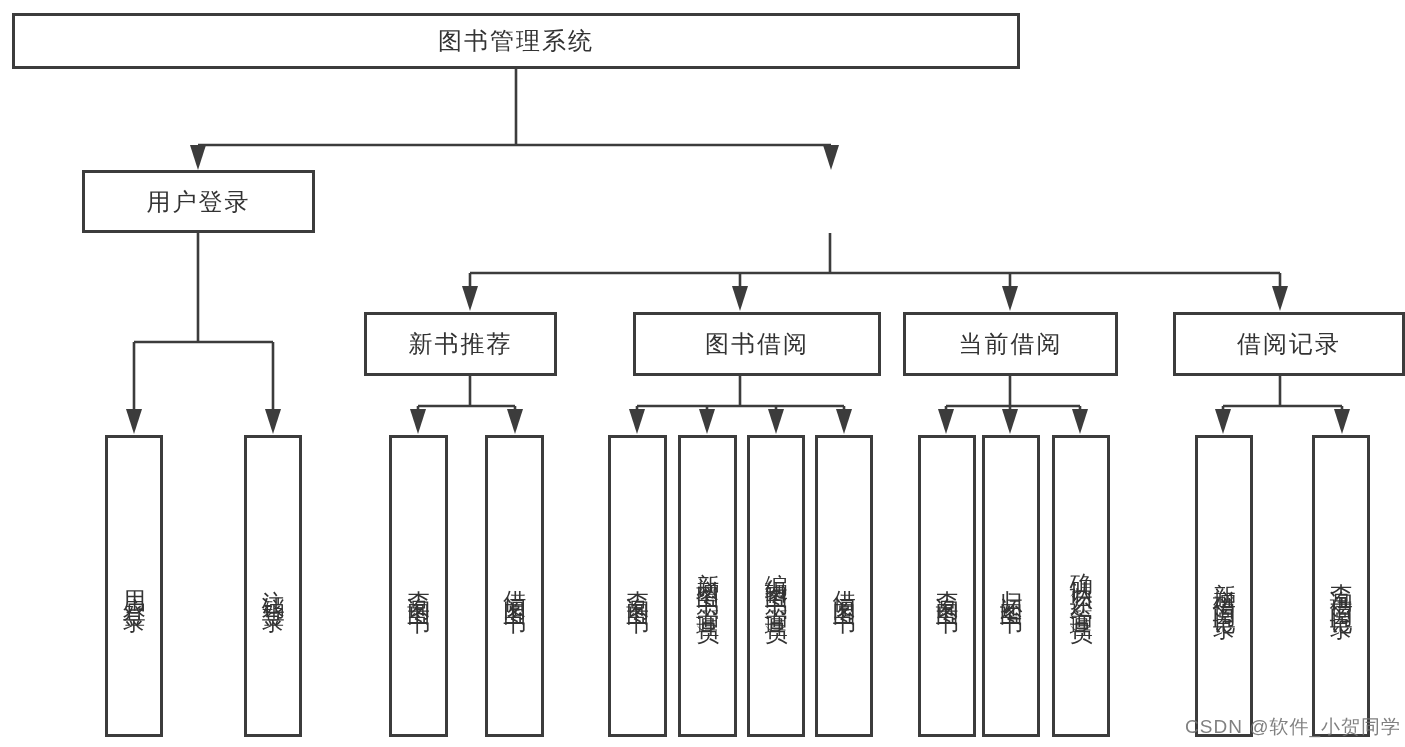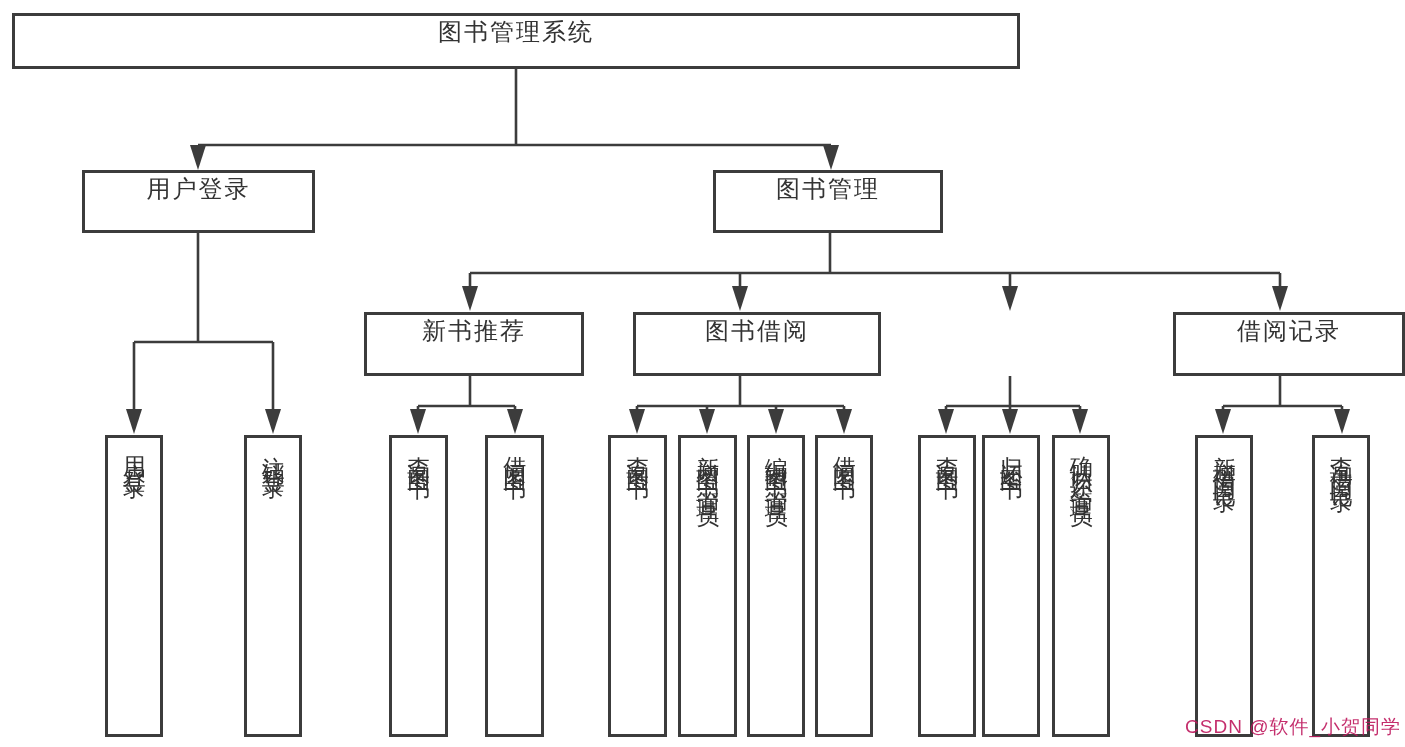--- a/index.html
+++ b/index.html
@@ -22,21 +22,21 @@
     width: 1405px;
     height: 747px;
     pointer-events: none;
   }
   .node {
     position: absolute;
     box-sizing: border-box;
     border: 3px solid #3c3c3c;
     background: #ffffff;
     display: flex;
-    align-items: flex-start;
+    align-items: center;
     justify-content: center;
     z-index: 2;
   }
   .node .lbl {
     font-size: 24px;
     letter-spacing: 2px;
     color: #333333;
     white-space: nowrap;
   }
   .leaf .lbl {
@@ -47,21 +47,21 @@
     letter-spacing: 7px;
     white-space: nowrap;
   }
   .watermark {
     position: absolute;
     right: 4px;
     top: 714px;
     z-index: 5;
     font-size: 19px;
     letter-spacing: 1px;
-    color: #be185d;
+    color: #737373;
     opacity: 0.9;
     white-space: nowrap;
   }
 </style>
 </head>
 <body>
 
 <div class="canvas">
 
   <svg class="connectors" width="1405" height="747" viewBox="0 0 1405 747" xmlns="http://www.w3.org/2000/svg">
@@ -104,29 +104,29 @@
     </g>
   </svg>
 
   <div class="node" style="left:12px; top:13px; width:1008px; height:56px;">
     <span class="lbl">图书管理系统</span>
   </div>
 
   <div class="node" style="left:82px; top:170px; width:233px; height:63px;">
     <span class="lbl">用户登录</span>
   </div>
-  <div class="node" style="left:713px; top:170px; width:230px; height:63px;">
-    <span class="lbl">图书管理</span>
-  </div>
 
-  <div class="node" style="left:364px; top:312px; width:220px; height:64px;">
+  <div class="node" style="left:364px; top:312px; width:193px; height:64px;">
     <span class="lbl">新书推荐</span>
   </div>
   <div class="node" style="left:633px; top:312px; width:248px; height:64px;">
     <span class="lbl">图书借阅</span>
+  </div>
+  <div class="node" style="left:903px; top:312px; width:215px; height:64px;">
+    <span class="lbl">当前借阅</span>
   </div>
   <div class="node" style="left:1173px; top:312px; width:232px; height:64px;">
     <span class="lbl">借阅记录</span>
   </div>
 
   <div class="node leaf" style="left:105px; top:435px; width:58px; height:302px;">
     <span class="lbl">用户登录</span>
   </div>
   <div class="node leaf" style="left:244px; top:435px; width:58px; height:302px;">
     <span class="lbl">注销登录</span>

